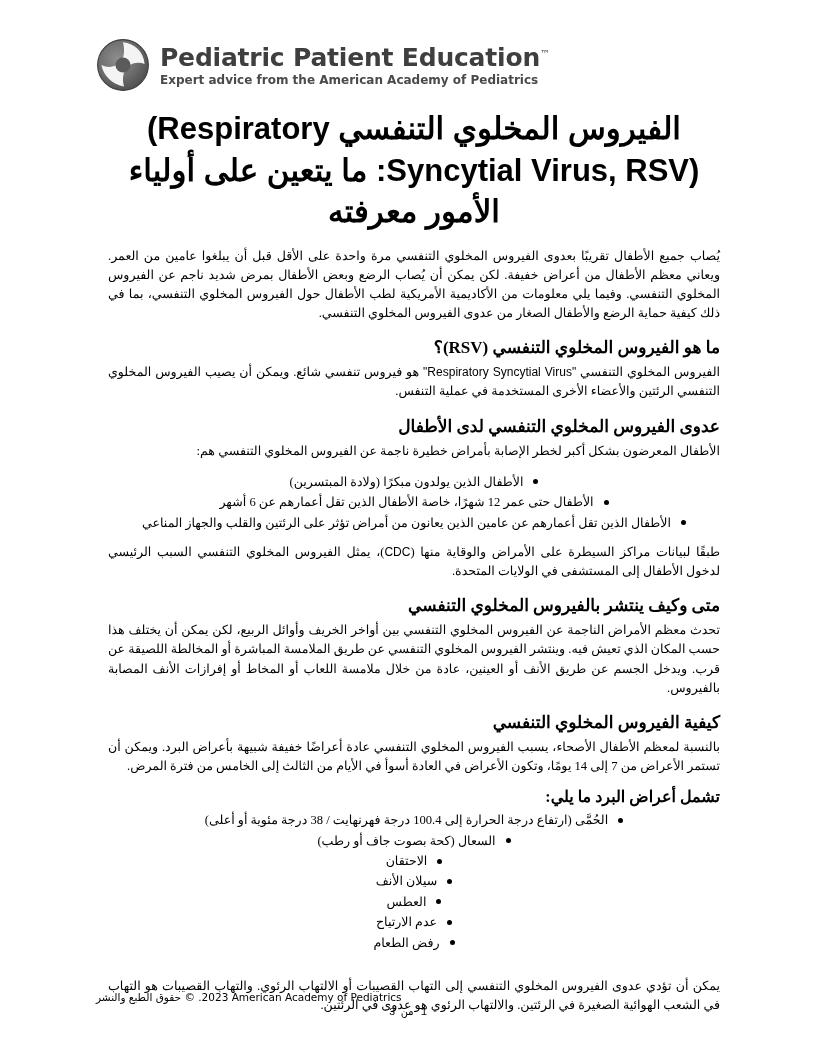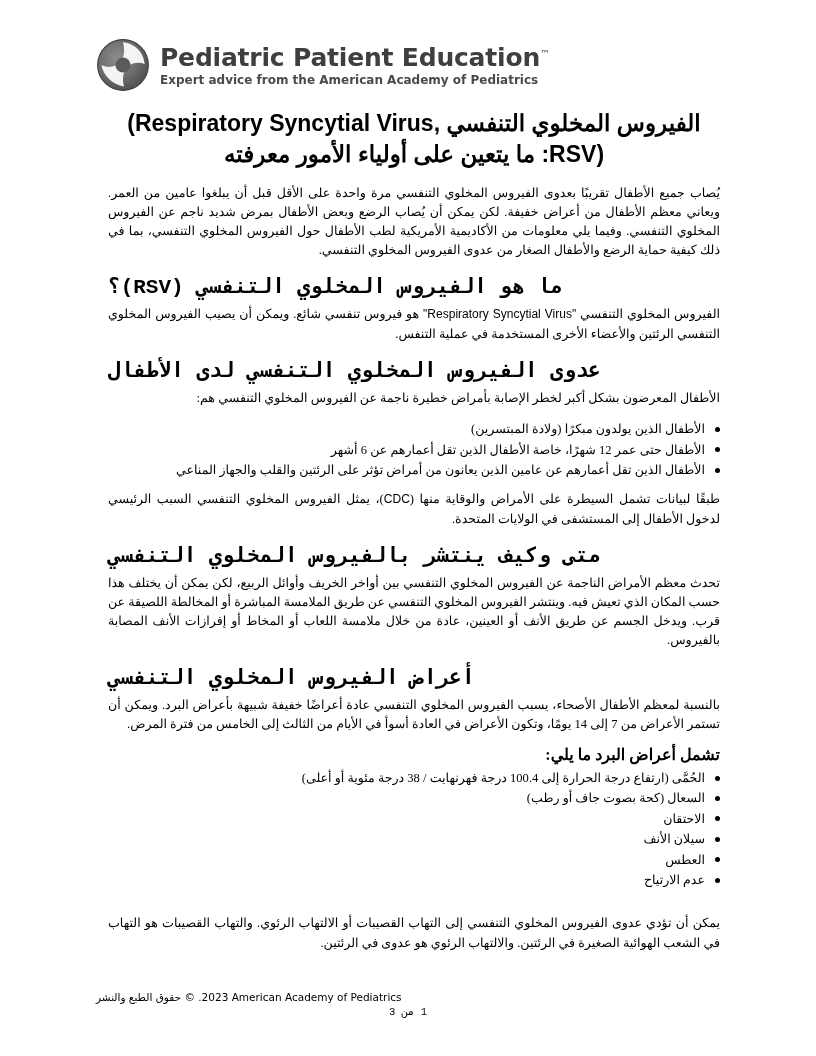--- a/index.html
+++ b/index.html
@@ -73,21 +73,21 @@
     position: absolute;
     top: 108px;
     left: 108px;
     width: 612px;
     direction: rtl;
     text-align: right;
   }
 
   .doc-title {
     font-family: "Liberation Sans", sans-serif;
-    font-size: 23px;
+    font-size: 31px;
     font-weight: bold;
     line-height: 1.34;
     text-align: center;
     margin: 0 0 14px 0;
     color: #000;
   }
   .doc-title .ltr {
     direction: ltr;
     unicode-bidi: embed;
   }
@@ -102,39 +102,39 @@
     color: #000;
   }
   p.body-text .ltr {
     direction: ltr;
     unicode-bidi: embed;
     font-family: "Liberation Sans", sans-serif;
     font-size: 12px;
   }
 
   h2.section-heading {
-    font-family: Liberation Mono, monospace;
-    font-size: 21px;
-    font-weight: bold;
-    text-align: left;
+    font-family: Liberation Serif, serif;
+    font-size: 17px;
+    font-weight: bold;
+    text-align: right;
     margin: 14px 0 4px 0;
     line-height: 1.3;
     color: #000;
   }
 
   ul.bullets {
     list-style: none;
     margin: 4px 0 10px 0;
     padding: 0;
   }
   ul.bullets li {
     font-family: "Liberation Serif", serif;
     font-size: 12.6px;
     line-height: 1.62;
-    text-align: right;
+    text-align: center;
     position: relative;
     color: #000;
   }
   ul.bullets li .dot {
     display: inline-block;
     width: 5px;
     height: 5px;
     border-radius: 50%;
     background: #000;
     vertical-align: middle;
@@ -219,35 +219,36 @@
     <h2 class="section-heading">ما هو الفيروس المخلوي التنفسي (RSV)؟</h2>
     <p class="body-text"><span>الفيروس المخلوي التنفسي </span><span class="ltr">"Respiratory Syncytial Virus"</span><span> هو فيروس تنفسي شائع. ويمكن أن يصيب الفيروس المخلوي التنفسي الرئتين والأعضاء الأخرى المستخدمة في عملية التنفس.</span></p>
 
     <h2 class="section-heading">عدوى الفيروس المخلوي التنفسي لدى الأطفال</h2>
     <p class="body-text">الأطفال المعرضون بشكل أكبر لخطر الإصابة بأمراض خطيرة ناجمة عن الفيروس المخلوي التنفسي هم:</p>
     <ul class="bullets">
       <li><span class="dot"></span><span>الأطفال الذين يولدون مبكرًا (ولادة المبتسرين)</span></li>
       <li><span class="dot"></span><span>الأطفال حتى عمر 12 شهرًا، خاصة الأطفال الذين تقل أعمارهم عن 6 أشهر</span></li>
       <li><span class="dot"></span><span>الأطفال الذين تقل أعمارهم عن عامين الذين يعانون من أمراض تؤثر على الرئتين والقلب والجهاز المناعي</span></li>
     </ul>
-    <p class="body-text"><span>طبقًا لبيانات تشمل السيطرة على الأمراض والوقاية منها (</span><span class="ltr">CDC</span><span>)، يمثل الفيروس المخلوي التنفسي السبب الرئيسي لدخول الأطفال إلى المستشفى في الولايات المتحدة.</span></p>
+    <p class="body-text"><span>طبقًا لبيانات مراكز السيطرة على الأمراض والوقاية منها (</span><span class="ltr">CDC</span><span>)، يمثل الفيروس المخلوي التنفسي السبب الرئيسي لدخول الأطفال إلى المستشفى في الولايات المتحدة.</span></p>
 
     <h2 class="section-heading">متى وكيف ينتشر بالفيروس المخلوي التنفسي</h2>
     <p class="body-text">تحدث معظم الأمراض الناجمة عن الفيروس المخلوي التنفسي بين أواخر الخريف وأوائل الربيع، لكن يمكن أن يختلف هذا حسب المكان الذي تعيش فيه. وينتشر الفيروس المخلوي التنفسي عن طريق الملامسة المباشرة أو المخالطة اللصيقة عن قرب. ويدخل الجسم عن طريق الأنف أو العينين، عادة من خلال ملامسة اللعاب أو المخاط أو إفرازات الأنف المصابة بالفيروس.</p>
 
-    <h2 class="section-heading">أعراض الفيروس المخلوي التنفسي</h2>
+    <h2 class="section-heading">كيفية الفيروس المخلوي التنفسي</h2>
     <p class="body-text">بالنسبة لمعظم الأطفال الأصحاء، يسبب الفيروس المخلوي التنفسي عادة أعراضًا خفيفة شبيهة بأعراض البرد. ويمكن أن تستمر الأعراض من 7 إلى 14 يومًا، وتكون الأعراض في العادة أسوأ في الأيام من الثالث إلى الخامس من فترة المرض.</p>
     <p class="lead-in">تشمل أعراض البرد ما يلي:</p>
     <ul class="bullets">
       <li><span class="dot"></span><span>الحُمَّى (ارتفاع درجة الحرارة إلى 100.4 درجة فهرنهايت / 38 درجة مئوية أو أعلى)</span></li>
       <li><span class="dot"></span><span>السعال (كحة بصوت جاف أو رطب)</span></li>
       <li><span class="dot"></span><span>الاحتقان</span></li>
       <li><span class="dot"></span><span>سيلان الأنف</span></li>
       <li><span class="dot"></span><span>العطس</span></li>
       <li><span class="dot"></span><span>عدم الارتياح</span></li>
+      <li><span class="dot"></span><span>رفض الطعام</span></li>
     </ul>
     <div class="spacer-lg"></div>
     <p class="body-text">يمكن أن تؤدي عدوى الفيروس المخلوي التنفسي إلى التهاب القصيبات أو الالتهاب الرئوي. والتهاب القصيبات هو التهاب في الشعب الهوائية الصغيرة في الرئتين. والالتهاب الرئوي هو عدوى في الرئتين.</p>
 
   </div>
 
   <div class="footer">
     <div class="footer-line"><span class="ltr">.</span><span class="ltr">2023 American Academy of Pediatrics</span> <span>©</span> <span>حقوق الطبع والنشر </span></div>
     <div class="footer-page">1 من 3</div>
   </div>

